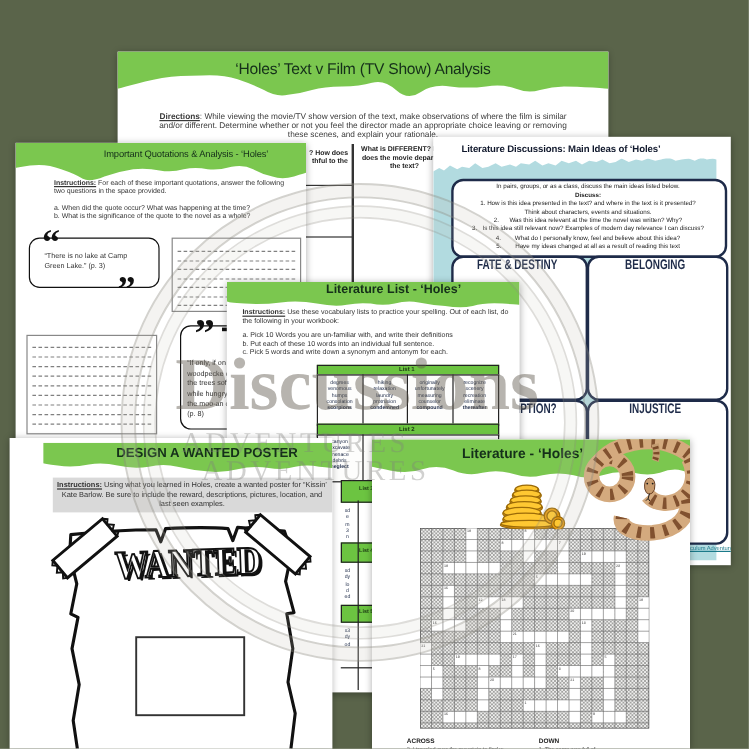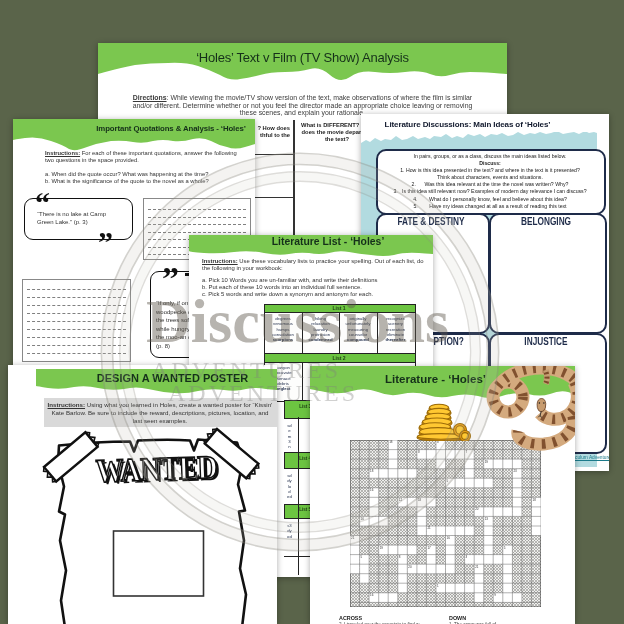--- a/index.html
+++ b/index.html
@@ -46,21 +46,21 @@
     <div class="abs hdr-cond" style="left:128px;top:101px;width:114px;">BELONGING</div>
     <div class="abs hdr-cond" style="left:15px;top:221px;width:110px;">(RE)DEMPTION?</div>
     <div class="abs hdr-cond" style="left:128px;top:221px;width:114px;">INJUSTICE</div>
     <div class="abs" style="left:181px;top:341px;width:62px;font-size:4.8px;color:#1b7a8a;text-decoration:underline;white-space:nowrap;">Australian Curriculum Adventures 2023</div>
   </div>
 
   <div class="page" id="p-quot" style="left:13px;top:119px;width:242px;height:330px;z-index:3;overflow:hidden;">
     <svg class="abs" style="left:0;top:0;" width="242" height="42" viewBox="0 0 242 42">
       <path d="M0,0 H242 V25 Q242,25 232,28 Q222,31 214,28 Q205,26 198,22 Q190,18 180,20 Q170,23 160,22 Q150,20 140,22 Q130,25 120,23 Q110,21 98,22 Q85,24 74,28 Q62,33 56,30 Q50,26 38,22 Q25,17 12,19 T0,21 Z" fill="#7bc74f"></path>
     </svg>
-    <div class="abs" style="left:16px;top:5px;width:284px;text-align:center;font-weight:bold;font-size:7.8px;letter-spacing:-0.1px;color:#15301a;">Important Quotations &amp; Analysis - ‘Holes’</div>
+    <div class="abs" style="left:0;top:5px;width:284px;text-align:center;font-weight:normal;font-size:7.8px;letter-spacing:-0.1px;color:#15301a;">Important Quotations &amp; Analysis - ‘Holes’</div>
     <div class="abs" style="left:32px;top:31px;width:192px;font-size:5.8px;line-height:7px;color:#333;"><span style="text-decoration:underline;font-weight:bold;">Instructions:</span> For each of these important quotations, answer the following two questions in the space provided.</div>
     <div class="abs" style="left:32px;top:52px;width:205px;font-size:5.8px;line-height:7px;color:#333;">a. When did the quote occur? What was happening at the time?<br>b. What is the significance of the quote to the novel as a whole?</div>
 
     <div class="abs" style="left:11px;top:79px;width:107px;height:40px;border:1.6px solid #111;border-radius:9px;"></div>
     <div class="abs" style="left:22px;top:84px;font-size:30px;font-weight:bold;color:#111;font-family:'Liberation Serif',serif;line-height:0;">“</div>
     <div class="abs" style="left:85px;top:123px;font-size:30px;font-weight:bold;color:#111;font-family:'Liberation Serif',serif;line-height:0;">”</div>
     <div class="abs" style="left:24px;top:92px;width:80px;font-size:6px;line-height:7.8px;color:#333;">“There is no lake at Camp Green Lake.” (p. 3)</div>
 
     <div class="abs" style="left:130px;top:79px;width:106px;height:60px;border:1px solid #888;">
       <div class="dash" style="top:10px;"></div>

